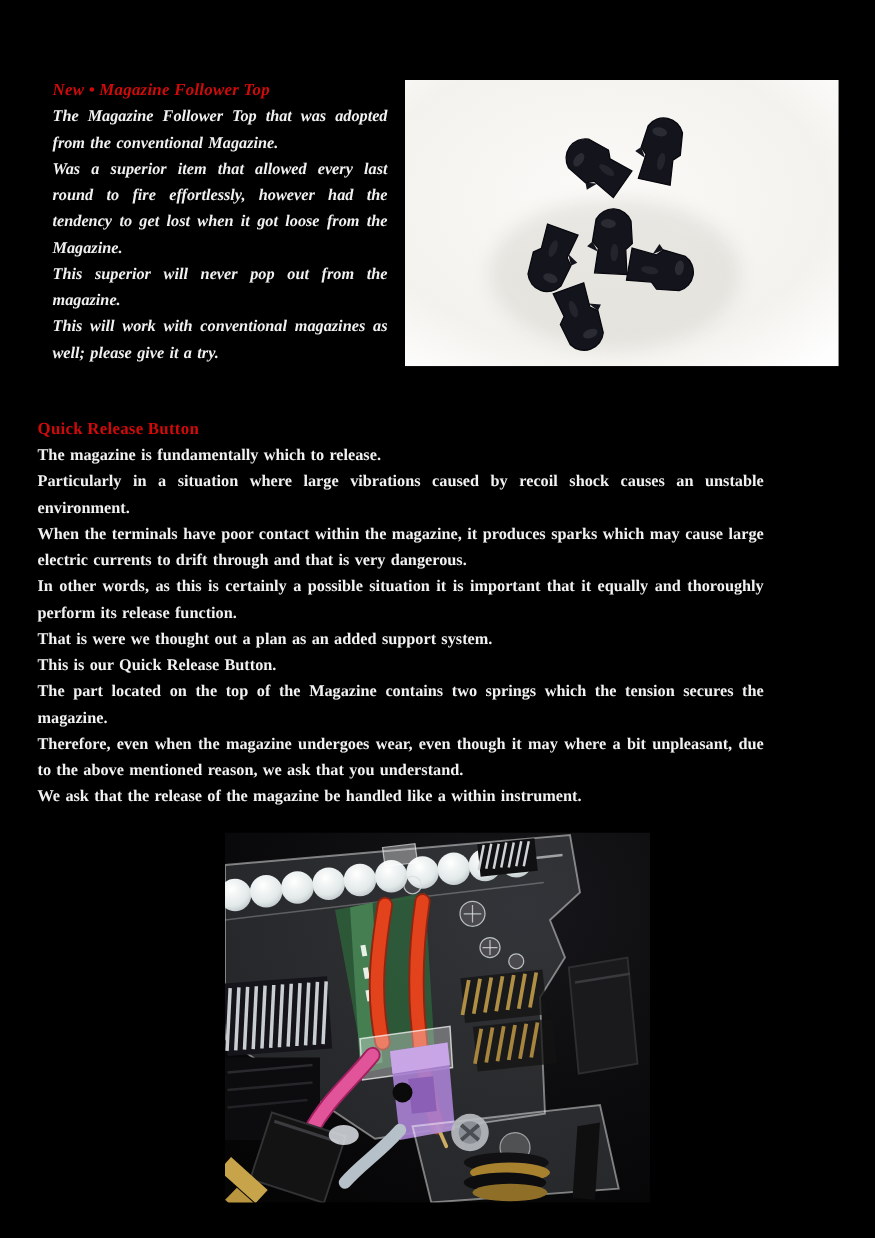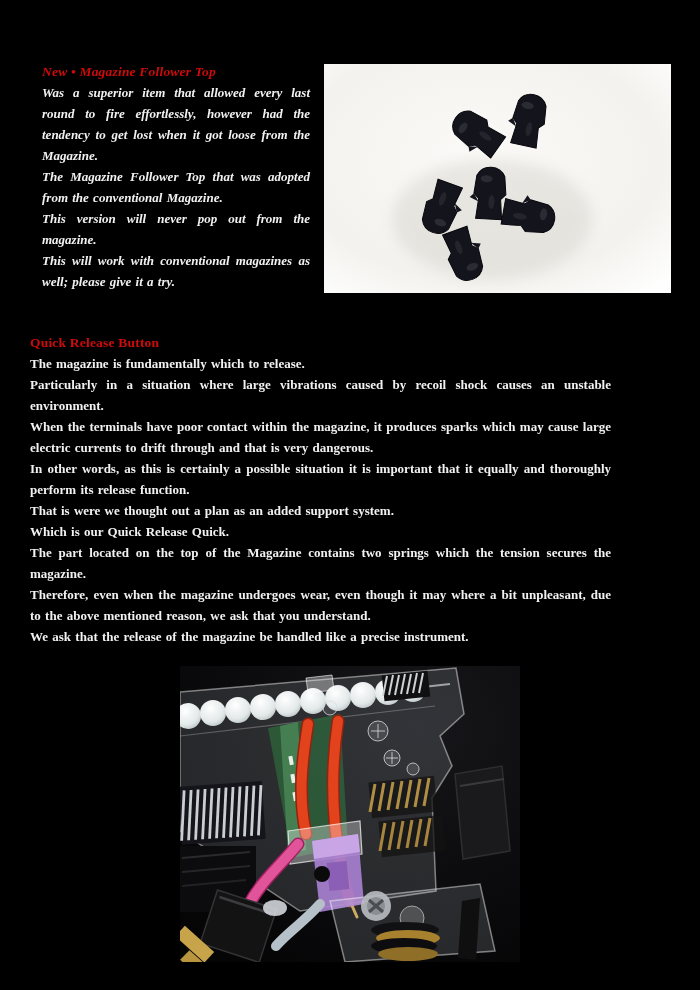--- a/index.html
+++ b/index.html
@@ -21,23 +21,23 @@
   #photo1{position:absolute;left:324px;top:64px;width:347px;height:229px;}
   #photo2{position:absolute;left:180px;top:666px;width:340px;height:296px;}
   svg{display:block;}
 </style>
 </head>
 <body>
 
 <div class="text-col" id="section1">
   <h2 class="sec-heading">New • Magazine Follower Top</h2>
   <div class="sec-body">
+    <p>The Magazine Follower Top that was adopted from the conventional Magazine.</p>
     <p>Was a superior item that allowed every last round to fire effortlessly, however had the tendency to get lost when it got loose from the Magazine.</p>
-    <p>The Magazine Follower Top that was adopted from the conventional Magazine.</p>
-    <p>This version will never pop out from the magazine.</p>
+    <p>This superior will never pop out from the magazine.</p>
     <p>This will work with conventional magazines as well; please give it a try.</p>
   </div>
 </div>
 
 <div id="photo1" role="img" aria-label="Six black magazine follower top parts scattered on a white background">
   <svg width="347" height="229" viewBox="0 0 347 229" xmlns="http://www.w3.org/2000/svg">
     <defs>
       <radialGradient id="paperG" cx="45%" cy="42%" r="75%">
         <stop offset="0%" stop-color="#fbfaf8"></stop>
         <stop offset="70%" stop-color="#f3f2ee"></stop>
@@ -65,24 +65,24 @@
 </div>
 
 <div class="text-col" id="section2">
   <h2 class="sec-heading">Quick Release Button</h2>
   <div class="sec-body">
     <p>The magazine is fundamentally which to release.</p>
     <p>Particularly in a situation where large vibrations caused by recoil shock causes an unstable environment.</p>
     <p>When the terminals have poor contact within the magazine, it produces sparks which may cause large electric currents to drift through and that is very dangerous.</p>
     <p>In other words, as this is certainly a possible situation it is important that it equally and thoroughly perform its release function.</p>
     <p>That is were we thought out a plan as an added support system.</p>
-    <p>Which is our Quick Release Quick.</p>
+    <p>This is our Quick Release Button.</p>
     <p>The part located on the top of the Magazine contains two springs which the tension secures the magazine.</p>
     <p>Therefore, even when the magazine undergoes wear, even though it may where a bit unpleasant, due to the above mentioned reason, we ask that you understand.</p>
-    <p>We ask that the release of the magazine be handled like a precise instrument.</p>
+    <p>We ask that the release of the magazine be handled like a within instrument.</p>
   </div>
 </div>
 
 <div id="photo2" role="img" aria-label="Clear transparent magazine mechanism with white BBs, metal spring, gold springs, red pink and gray wires, purple fuse block and black T-plug connector on black background">
   <svg width="340" height="296" viewBox="0 0 340 296" xmlns="http://www.w3.org/2000/svg">
     <defs>
       <radialGradient id="bgG" cx="70%" cy="20%" r="95%">
         <stop offset="0%" stop-color="#17171b"></stop>
         <stop offset="60%" stop-color="#0b0b0d"></stop>
         <stop offset="100%" stop-color="#050506"></stop>

